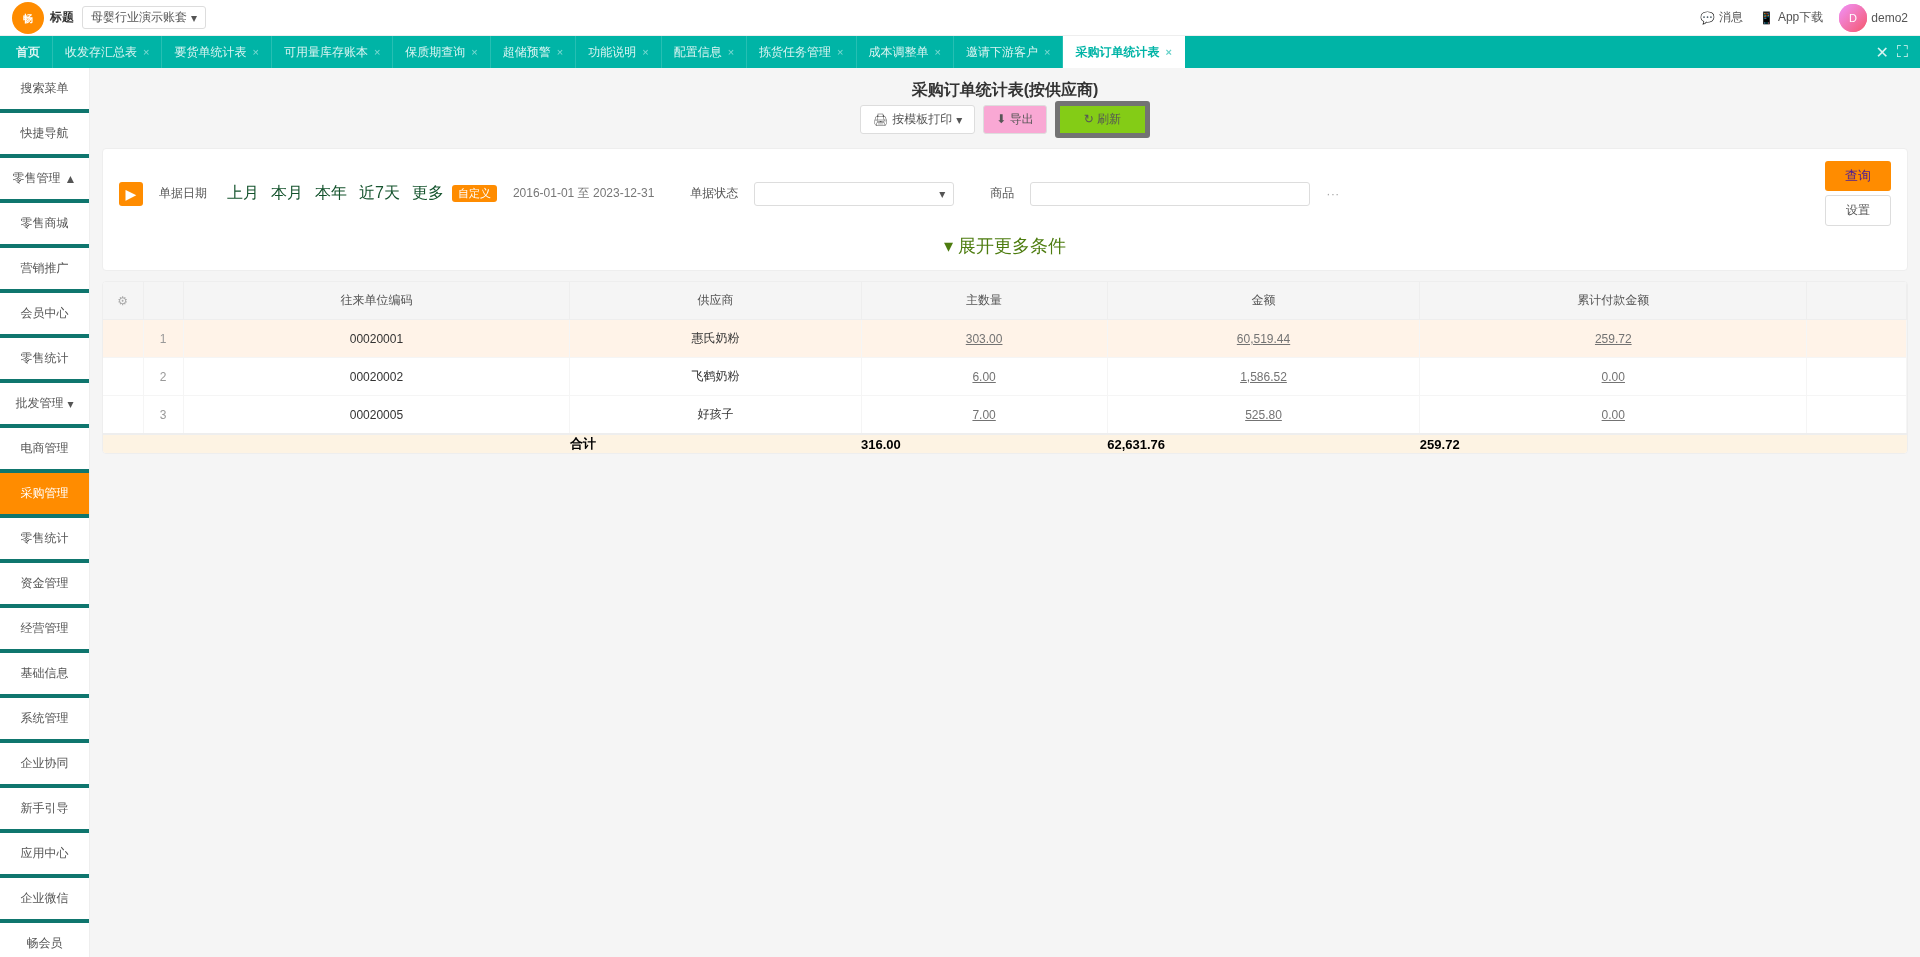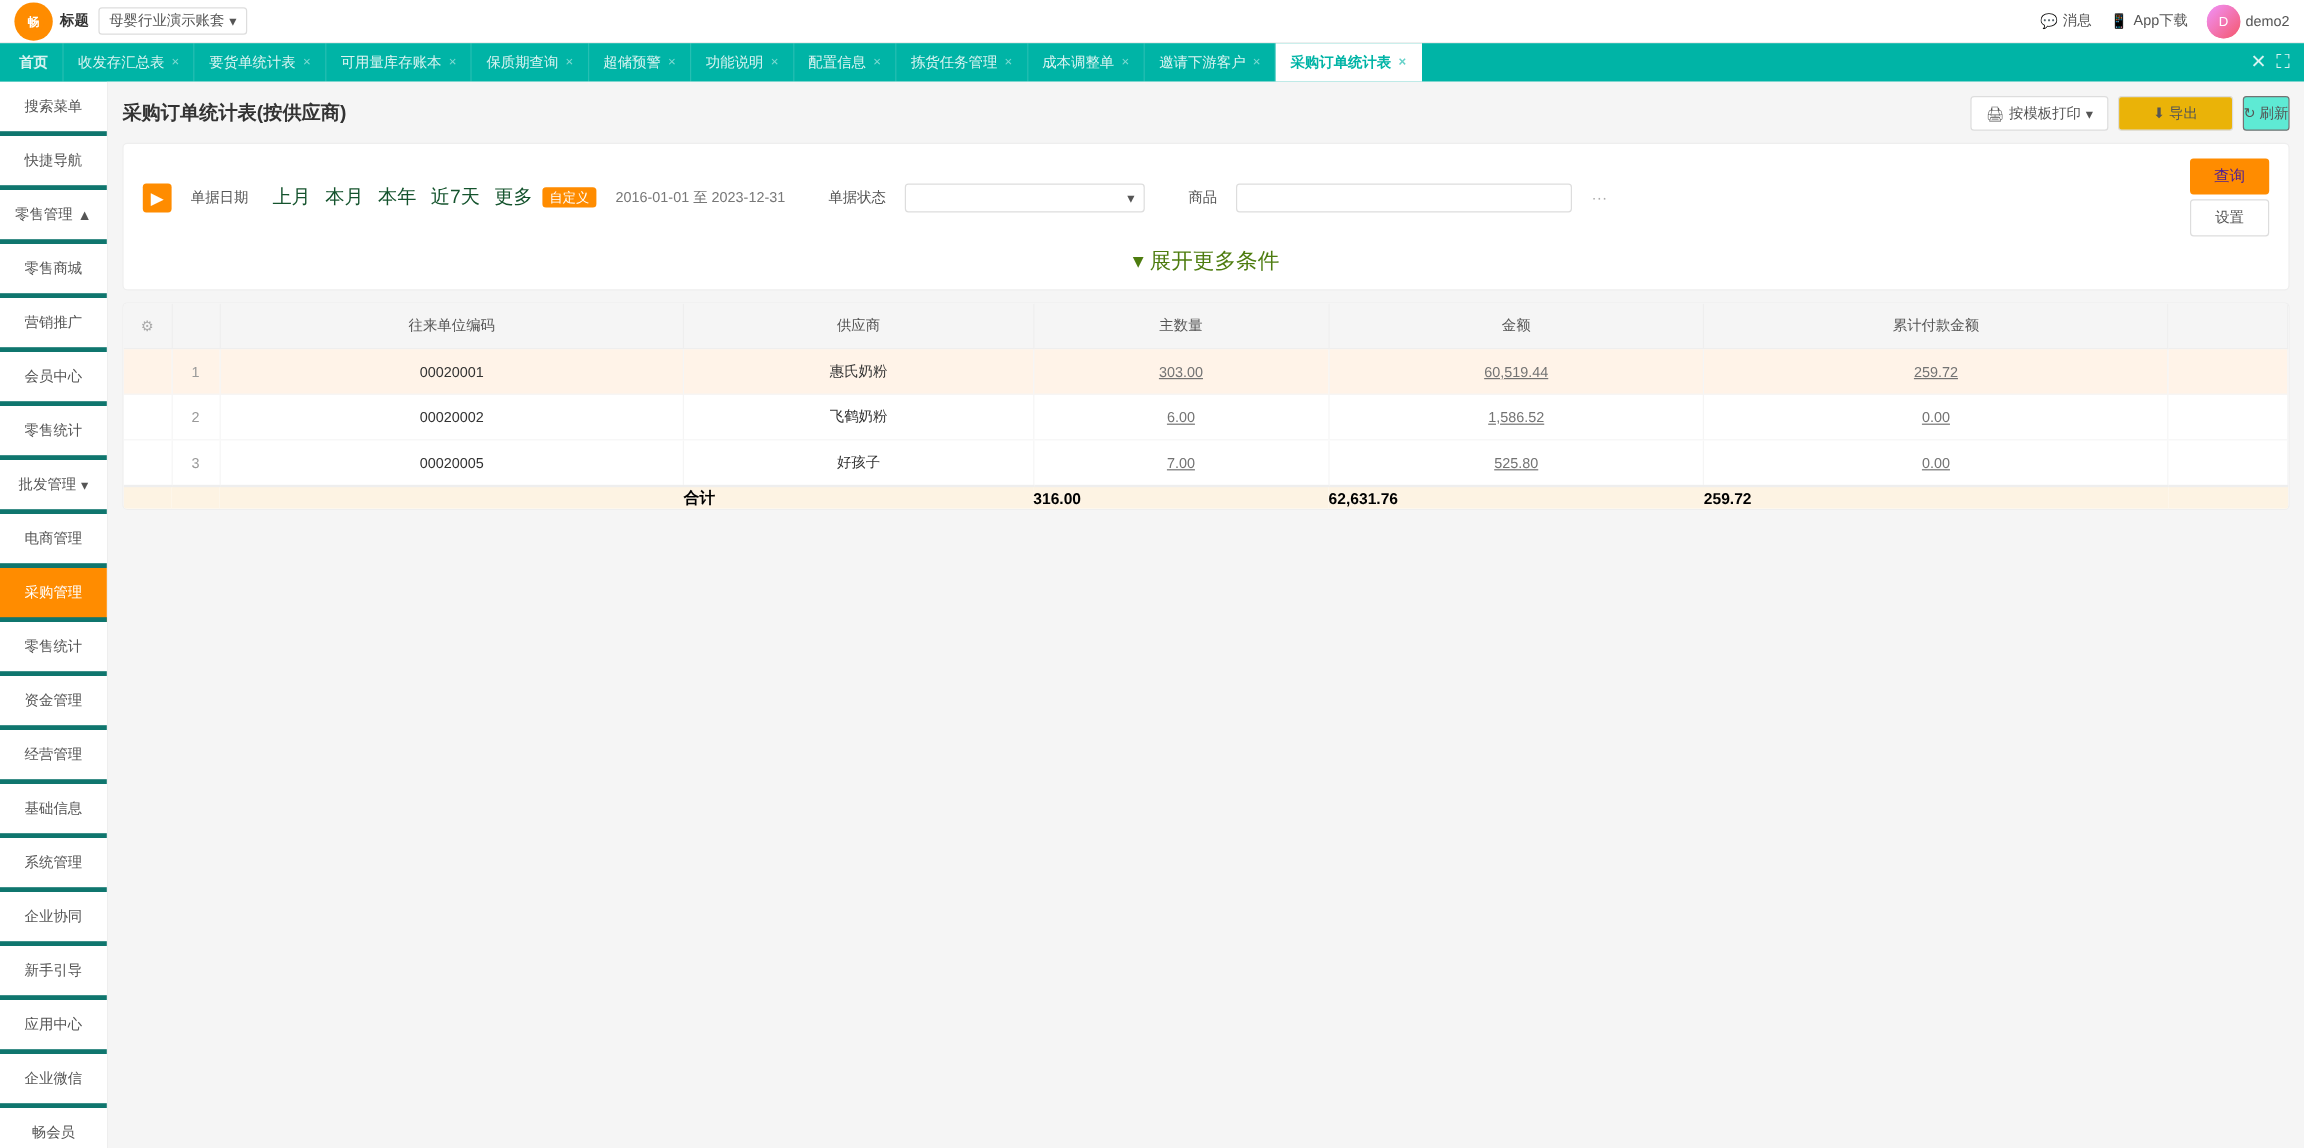--- a/index.html
+++ b/index.html
@@ -27,26 +27,26 @@
 
     
     .main-layout { display: flex; flex: 1; overflow: hidden; }
     .sidebar { width: 90px; background: #fff; border-right: 1px solid #eee; display: flex; flex-direction: column; overflow-y: auto; }
     .sidebar-item { padding: 12px 4px; text-align: center; cursor: pointer; font-size: 12px; color: #555; border-bottom: 4px solid #0f766e; }
     .sidebar-item.active { background: #ff8c00; color: #fff; }
     .sidebar-item.has-arrow { display: flex; align-items: center; justify-content: center; gap: 4px; }
 
     
     .content { flex: 1; overflow: auto; background: #f5f5f5; padding: 12px; }
-    .page-header { display: flex; align-items: center; justify-content: space-between; margin-bottom: 10px; }
+    .page-header { display: flex; align-items: center; justify-content: space-between; margin-bottom: 10px; flex-direction: column; }
     .page-title { font-size: 16px; font-weight: bold; color: #333; }
     .page-actions { display: flex; align-items: center; gap: 8px; }
     .btn-print { background: #fff; border: 1px solid #ddd; border-radius: 3px; padding: 5px 12px; cursor: pointer; font-size: 12px; color: #555; display: flex; align-items: center; gap: 4px; }
-    .btn-export { background: #eab308; border: 1px solid #ddd; border-radius: 3px; padding: 5px 28px; cursor: pointer; font-size: 12px; color: #555; }
-    .btn-refresh { background: #5eead4; border: 1px solid #737373; border-radius: 3px; padding: 5px 0; cursor: pointer; font-size: 12px; color: #555; }
+    .btn-export { background: #f9a8d4; border: 1px solid #ddd; border-radius: 3px; padding: 5px 12px; cursor: pointer; font-size: 12px; color: #555; }
+    .btn-refresh { background: #84cc16; border: 5px solid #737373; border-radius: 3px; padding: 5px 24px; cursor: pointer; font-size: 12px; color: #555; }
 
     
     .filter-area { background: #fff; border: 1px solid #eee; border-radius: 4px; padding: 12px 16px; margin-bottom: 10px; position: relative; }
     .filter-row { display: flex; align-items: center; gap: 16px; }
     .filter-toggle { width: 24px; height: 24px; background: #ff8c00; color: #fff; border: none; border-radius: 3px; cursor: pointer; display: flex; align-items: center; justify-content: center; font-size: 14px; flex-shrink: 0; }
     .filter-label { color: #555; font-size: 12px; white-space: nowrap; }
     .filter-date-btns { display: flex; gap: 4px; align-items: center; }
     .date-btn { background: none; border: none; cursor: pointer; font-size: 16px; color: #14532d; padding: 2px 4px; }
     .date-range-badge { background: #ff8c00; color: #fff; font-size: 11px; padding: 1px 6px; border-radius: 3px; cursor: pointer; }
     .filter-date-value { font-size: 12px; color: #777; }

